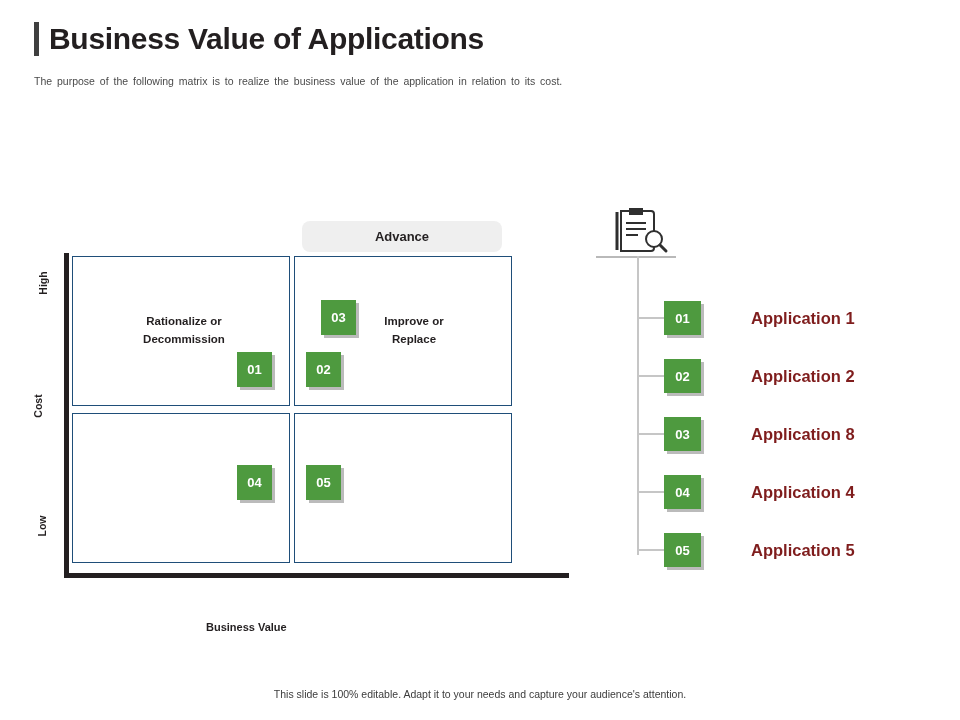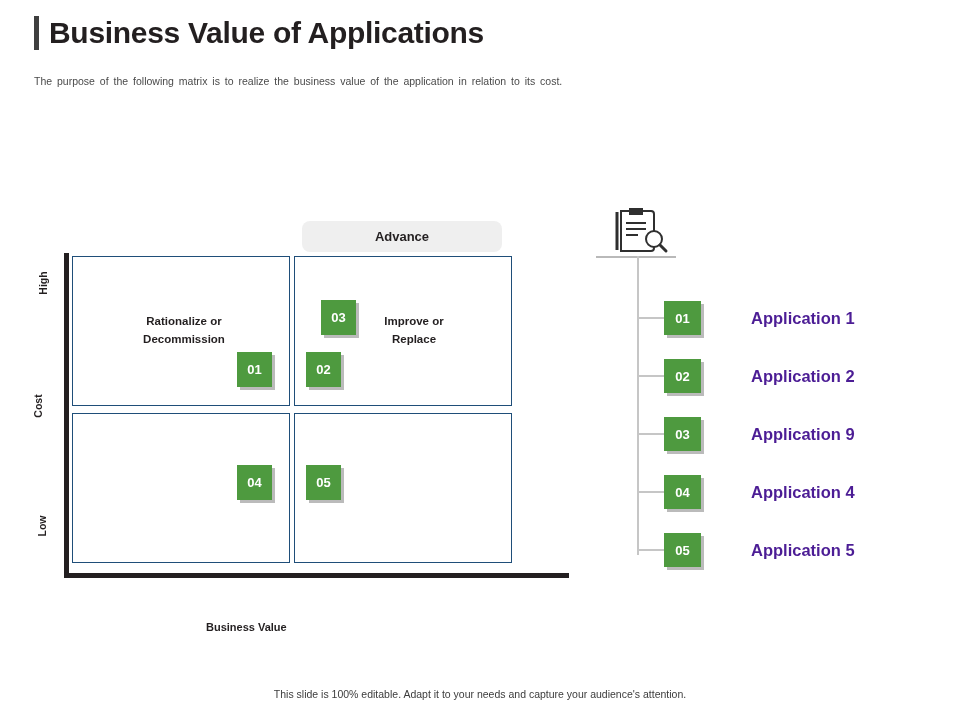--- a/index.html
+++ b/index.html
@@ -13,21 +13,21 @@
     font-family: "Liberation Sans", sans-serif;
     color: #231f20;
     position: relative;
     overflow: hidden;
   }
 
   
   #title-bar {
     position: absolute;
     left: 34px;
-    top: 16px;
+    top: 22px;
     display: flex;
     align-items: center;
   }
   #title-accent {
     width: 5px;
     height: 34px;
     background: #3f3f3f;
     margin-right: 10px;
   }
   #page-title {
@@ -222,21 +222,21 @@
     display: flex;
     align-items: center;
     justify-content: center;
     box-shadow: 3px 3px 0 rgba(60,60,60,0.35);
     flex: none;
   }
   .app-label {
     margin-left: 50px;
     font-size: 16.5px;
     font-weight: bold;
-    color: #4c1d95;
+    color: #7f1d1d;
     white-space: nowrap;
     text-align: right;
   }
 
   
   #footer-note {
     position: absolute;
     left: 0;
     right: 0;
     top: 688px;
@@ -308,21 +308,21 @@
 
   <div class="app-row" style="top:158px;">
     <div class="app-stub"></div>
     <div class="app-num">02</div>
     <div class="app-label">Application 2</div>
   </div>
 
   <div class="app-row" style="top:216px;">
     <div class="app-stub"></div>
     <div class="app-num">03</div>
-    <div class="app-label">Application 9</div>
+    <div class="app-label">Application 8</div>
   </div>
 
   <div class="app-row" style="top:274px;">
     <div class="app-stub"></div>
     <div class="app-num">04</div>
     <div class="app-label">Application 4</div>
   </div>
 
   <div class="app-row" style="top:332px;">
     <div class="app-stub"></div>

